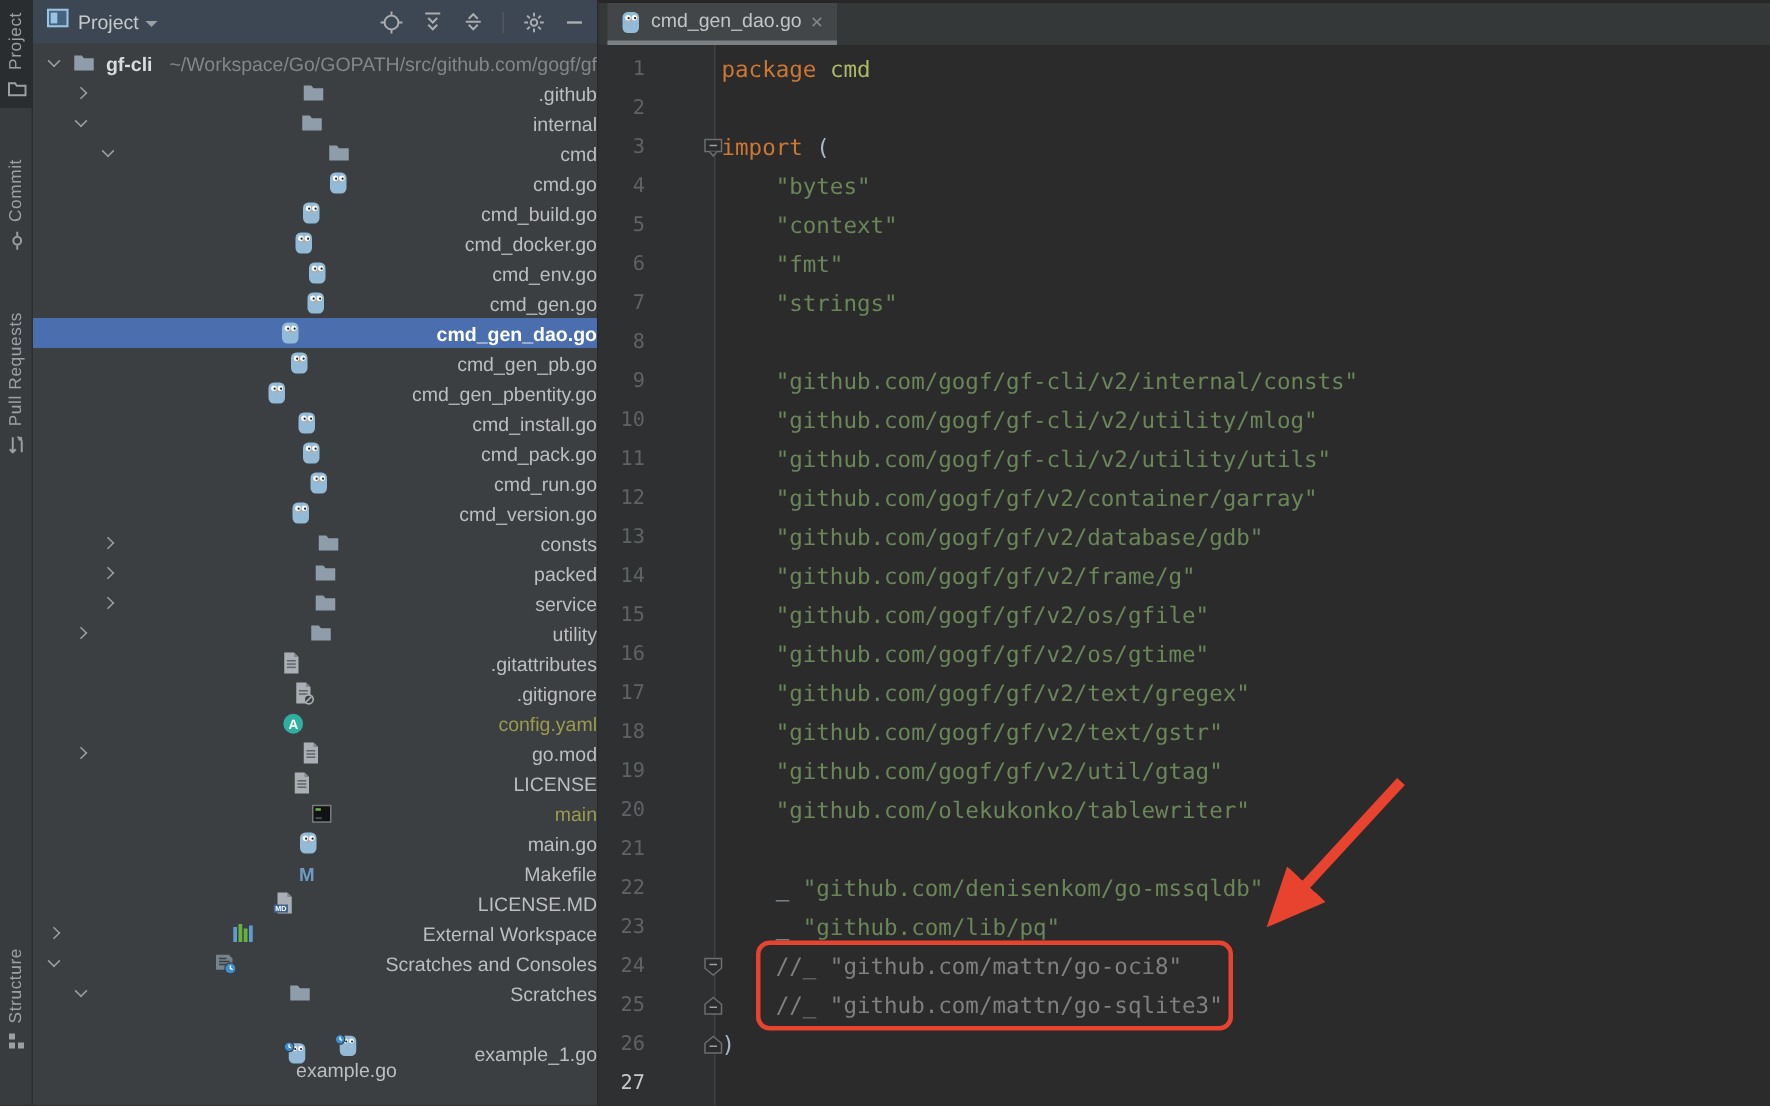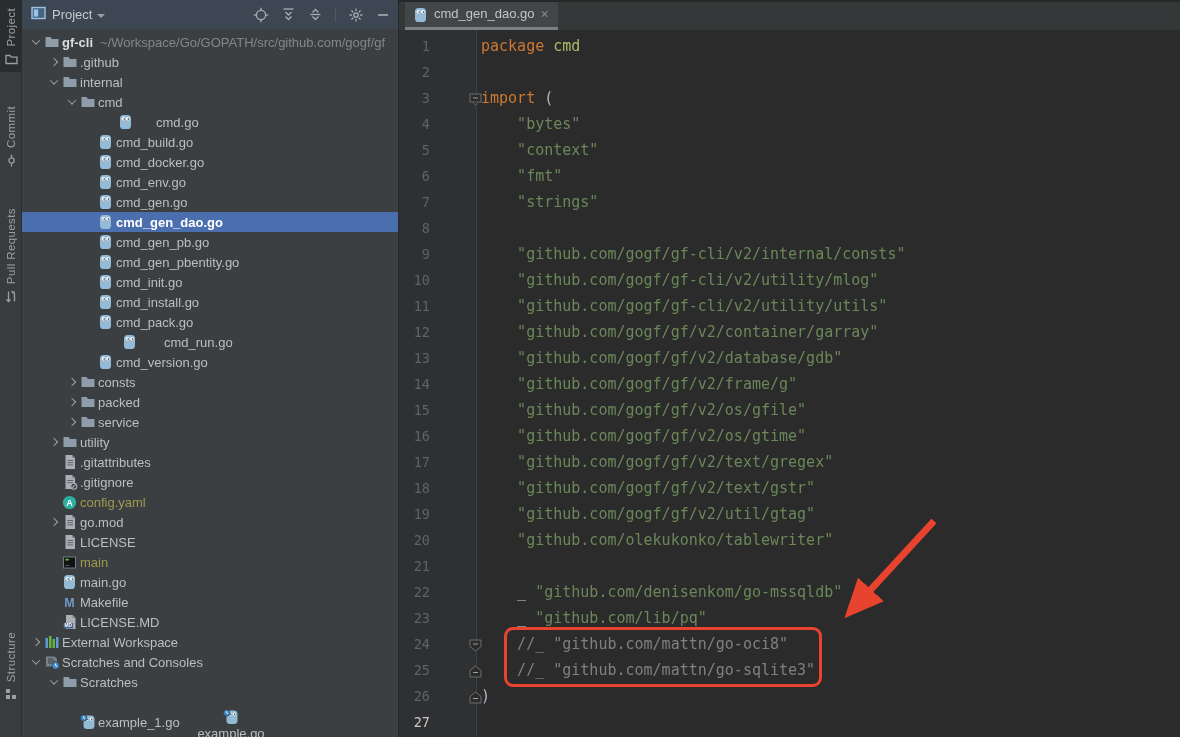--- a/index.html
+++ b/index.html
@@ -25,21 +25,21 @@
                   padding:0 8px 0 9px; }
   #panel-header .title { color:#c7c9cb; font-size:13px; margin:0 5px 0 6px; }
   .dd-caret { width:0; height:0; border-left:4px solid transparent; border-right:4px solid transparent;
               border-top:4px solid #9da0a3; margin-top:2px; }
   #panel-toolbar { margin-left:auto; display:flex; align-items:center; gap:12px; }
   #panel-toolbar .tbtn { display:flex; align-items:center; }
   .toolbar-sep { width:1px; height:14px; background:#55585b; }
 
   #tree { position:absolute; top:29px; left:0; right:0; bottom:0; padding-top:3px; }
   .trow { height:20px; display:flex; align-items:center; font-size:13px; color:#bcbec0;
-          white-space:nowrap; cursor:default; }
+          white-space:nowrap; cursor:default;justify-content:space-between; }
   .trow.selected { background:#4b6eaf; }
   .trow.selected .tlabel { color:#ffffff; font-weight:bold; }
   .trow.olive .tlabel { color:#9c9b4d; }
   .trow .chev { flex:0 0 16px; display:flex; justify-content:center; }
   .chevmark { width:6px; height:6px; border-right:1.6px solid #9da0a3; border-bottom:1.6px solid #9da0a3; }
   .chevmark.down { transform:rotate(45deg) translate(-1px,-1px); }
   .chevmark.right { transform:rotate(-45deg); }
   .trow .ticon { flex:0 0 18px; display:flex; align-items:center; }
   .trow .tlabel { }
   .trow .tlabel.rootname { font-weight:bold; color:#dadcde; }
@@ -328,34 +328,20 @@
             <svg width="15" height="16" viewBox="0 0 15 16">
               <rect x="2" y="1" width="11" height="14" rx="3.6" fill="#93bad6"></rect>
               <circle cx="5.6" cy="4.8" r="1.8" fill="#ffffff"></circle>
               <circle cx="9.9" cy="4.8" r="1.8" fill="#ffffff"></circle>
               <circle cx="6.1" cy="5.1" r="0.75" fill="#20242a"></circle>
               <circle cx="10.4" cy="5.1" r="0.75" fill="#20242a"></circle>
               <ellipse cx="7.8" cy="7" rx="1.1" ry="0.8" fill="#c9a689"></ellipse>
             </svg>
           </span>
           <span class="tlabel">cmd_gen_pbentity.go</span>
-        </div>
-        <div class="trow" style="padding-left: 60px;">
-          <span class="chev"></span>
-          <span class="ticon">
-            <svg width="15" height="16" viewBox="0 0 15 16">
-              <rect x="2" y="1" width="11" height="14" rx="3.6" fill="#93bad6"></rect>
-              <circle cx="5.6" cy="4.8" r="1.8" fill="#ffffff"></circle>
-              <circle cx="9.9" cy="4.8" r="1.8" fill="#ffffff"></circle>
-              <circle cx="6.1" cy="5.1" r="0.75" fill="#20242a"></circle>
-              <circle cx="10.4" cy="5.1" r="0.75" fill="#20242a"></circle>
-              <ellipse cx="7.8" cy="7" rx="1.1" ry="0.8" fill="#c9a689"></ellipse>
-            </svg>
-          </span>
-          <span class="tlabel">cmd_init.go</span>
         </div>
         <div class="trow" style="padding-left: 60px;">
           <span class="chev"></span>
           <span class="ticon">
             <svg width="15" height="16" viewBox="0 0 15 16">
               <rect x="2" y="1" width="11" height="14" rx="3.6" fill="#93bad6"></rect>
               <circle cx="5.6" cy="4.8" r="1.8" fill="#ffffff"></circle>
               <circle cx="9.9" cy="4.8" r="1.8" fill="#ffffff"></circle>
               <circle cx="6.1" cy="5.1" r="0.75" fill="#20242a"></circle>
               <circle cx="10.4" cy="5.1" r="0.75" fill="#20242a"></circle>

